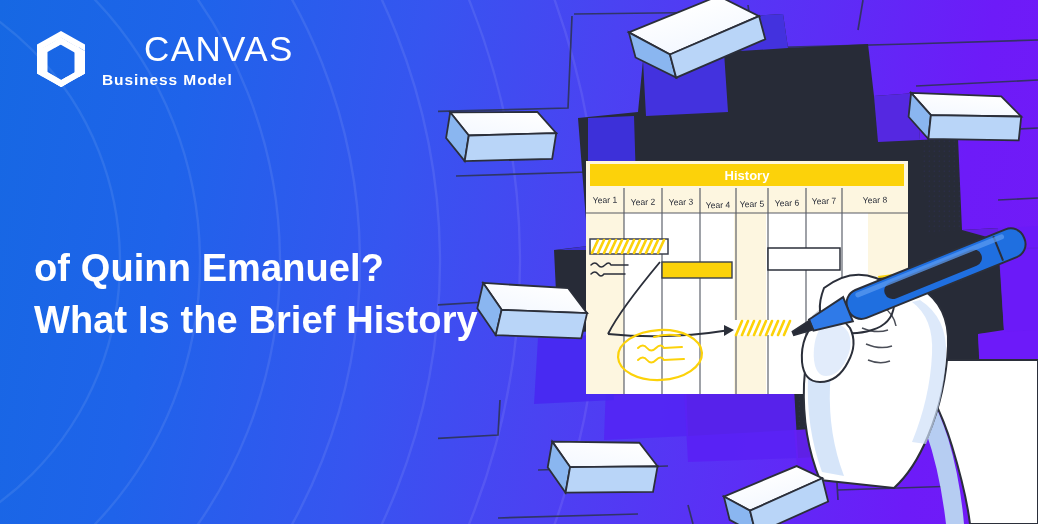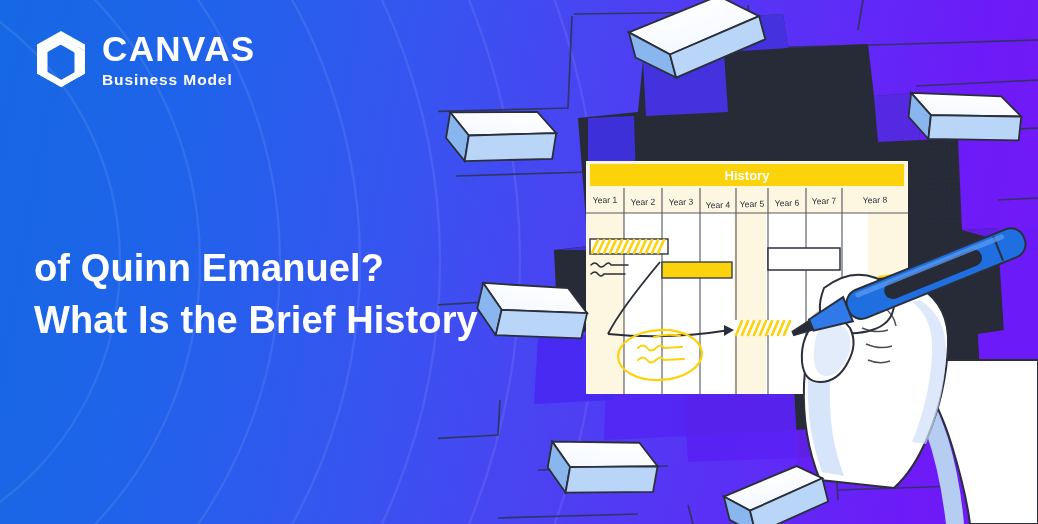--- a/index.html
+++ b/index.html
@@ -32,22 +32,23 @@
 
   
   .logo-wrap {
     position:absolute; left:33px; top:29px;
     display:flex; align-items:center; gap:13px;
     z-index:40;
   }
   .logo-mark { width:56px; height:60px; flex:none; }
   .logo-text { display:flex; flex-direction:column; line-height:1; }
   .logo-title {
-    color:#ffffff; font-size:35px; font-weight:bold;
+    color:#ffffff; font-size:35px; font-weight:normal;
     letter-spacing:1.4px;
+    margin-left:42px;
   }
   .logo-sub {
     color:#ffffff; font-size:15.5px; font-weight:bold;
     letter-spacing:0.9px; margin-top:6px;
   }
 
   .headline {
     position:absolute; left:34px; top:243px;
     width:470px; z-index:40;
     color:#ffffff;

